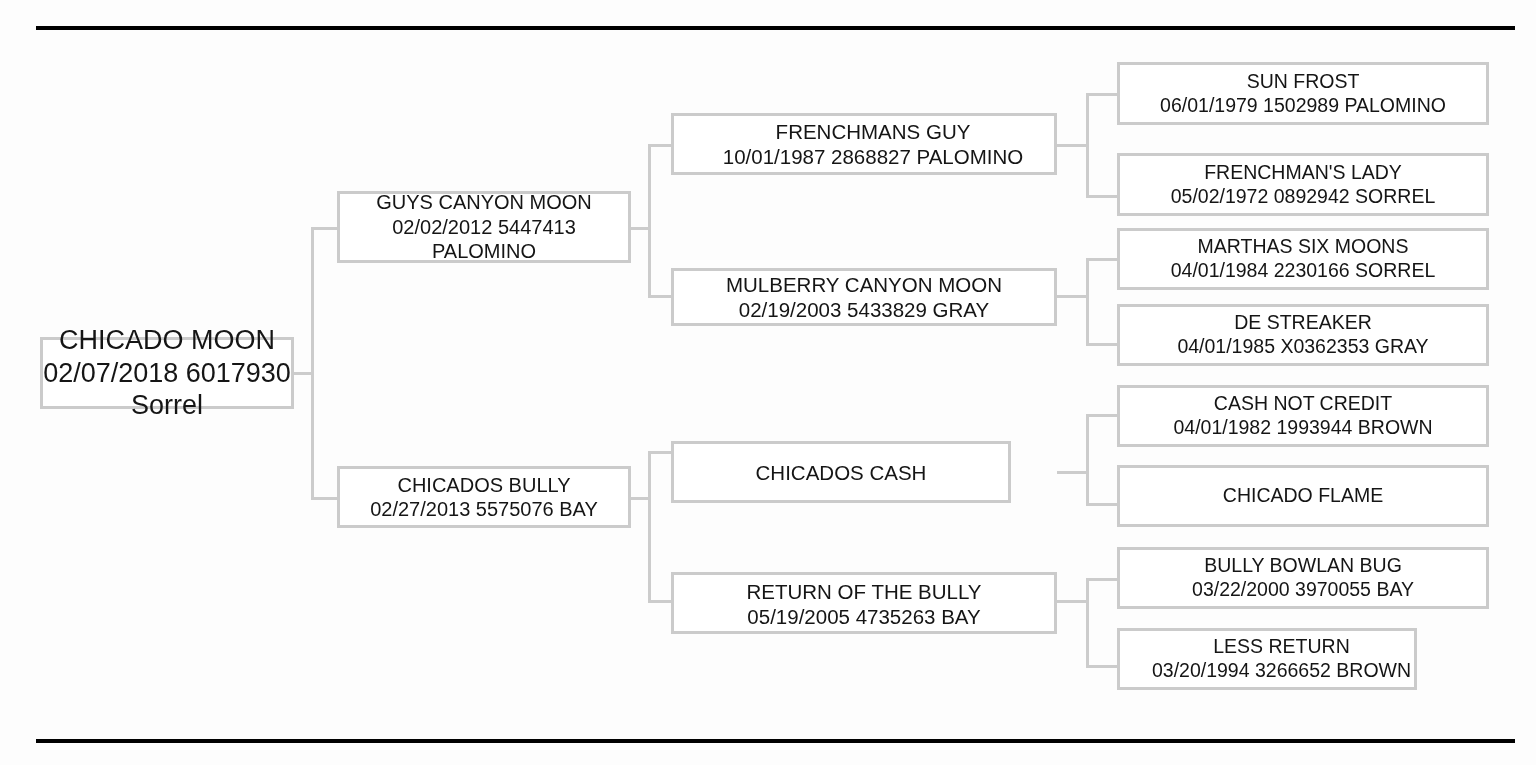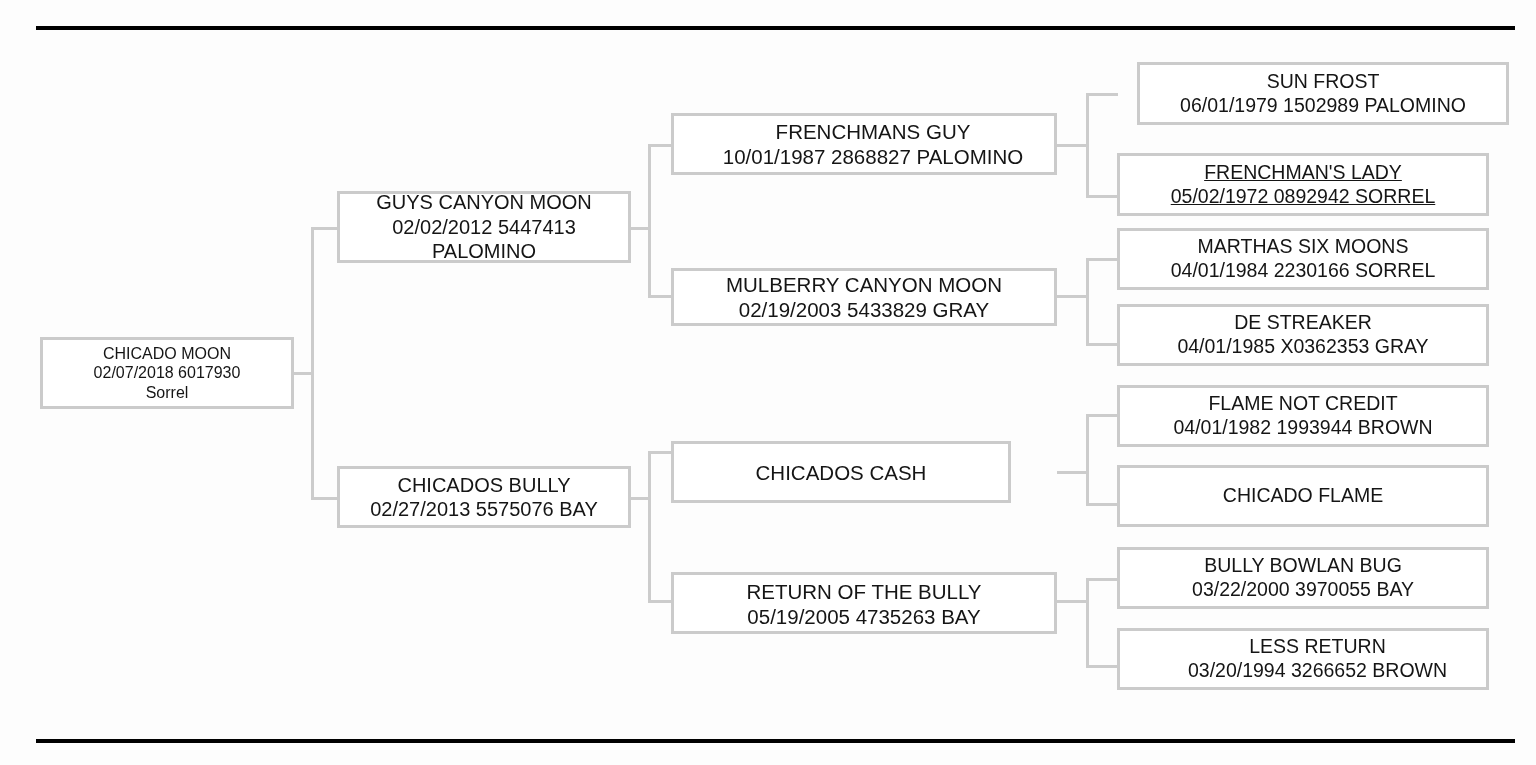--- a/index.html
+++ b/index.html
@@ -58,21 +58,21 @@
     line-height: 1.22;
     padding: 2px 6px;
   }
   .node .nm,
   .node .dt {
     display: block;
     white-space: nowrap;
     font-weight: 400;
   }
   
-  .gen1 { font-size: 16px; }
+  .gen1 { font-size: 27px; }
   .gen2 { font-size: 20px; }
   .gen3 { font-size: 20.5px; }
   .gen4 { font-size: 19.5px; }
 </style>
 </head>
 <body>
 
 <div id="pedigree-root">
 
   <div class="rule top"></div>
@@ -142,52 +142,52 @@
 
   <div class="node gen3" style="left:671px; top:441px; width:340px; height:62px;">
     <span class="nm">CHICADOS CASH</span>
   </div>
 
   <div class="node gen3" style="left:671px; top:572px; width:386px; height:62px;justify-content:flex-end;">
     <span class="nm">RETURN OF THE BULLY</span>
     <span class="dt">05/19/2005 4735263 BAY</span>
   </div>
 
-  <div class="node gen4" style="left:1117px; top:62px; width:372px; height:63px;margin-left:20px;">
+  <div class="node gen4" style="left:1117px; top:62px; width:372px; height:63px;">
     <span class="nm">SUN FROST</span>
     <span class="dt">06/01/1979 1502989 PALOMINO</span>
   </div>
 
-  <div class="node gen4" style="left:1117px; top:153px; width:372px; height:63px;text-decoration:underline;">
+  <div class="node gen4" style="left:1117px; top:153px; width:372px; height:63px;">
     <span class="nm">FRENCHMAN'S LADY</span>
     <span class="dt">05/02/1972 0892942 SORREL</span>
   </div>
 
   <div class="node gen4" style="left:1117px; top:228px; width:372px; height:62px;">
     <span class="nm">MARTHAS SIX MOONS</span>
     <span class="dt">04/01/1984 2230166 SORREL</span>
   </div>
 
   <div class="node gen4" style="left:1117px; top:304px; width:372px; height:62px;">
     <span class="nm">DE STREAKER</span>
     <span class="dt">04/01/1985 X0362353 GRAY</span>
   </div>
 
   <div class="node gen4" style="left:1117px; top:385px; width:372px; height:62px;">
-    <span class="nm">FLAME NOT CREDIT</span>
+    <span class="nm">CASH NOT CREDIT</span>
     <span class="dt">04/01/1982 1993944 BROWN</span>
   </div>
 
   <div class="node gen4" style="left:1117px; top:465px; width:372px; height:62px;">
     <span class="nm">CHICADO FLAME</span>
   </div>
 
   <div class="node gen4" style="left:1117px; top:547px; width:372px; height:62px;">
     <span class="nm">BULLY BOWLAN BUG</span>
     <span class="dt">03/22/2000 3970055 BAY</span>
   </div>
 
-  <div class="node gen4" style="left:1117px; top:628px; width:372px; height:62px;padding-left:35px;">
+  <div class="node gen4" style="left:1117px; top:628px; width:300px; height:62px;padding-left:35px;">
     <span class="nm">LESS RETURN</span>
     <span class="dt">03/20/1994 3266652 BROWN</span>
   </div>
 
 </div>
 
 </body></html>

